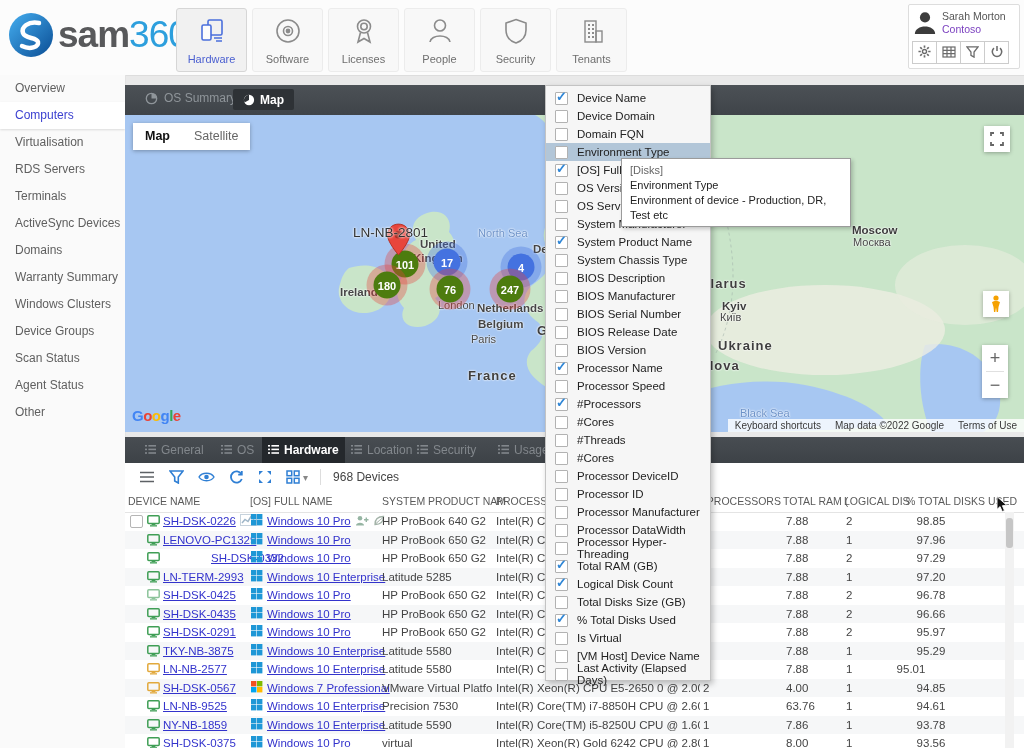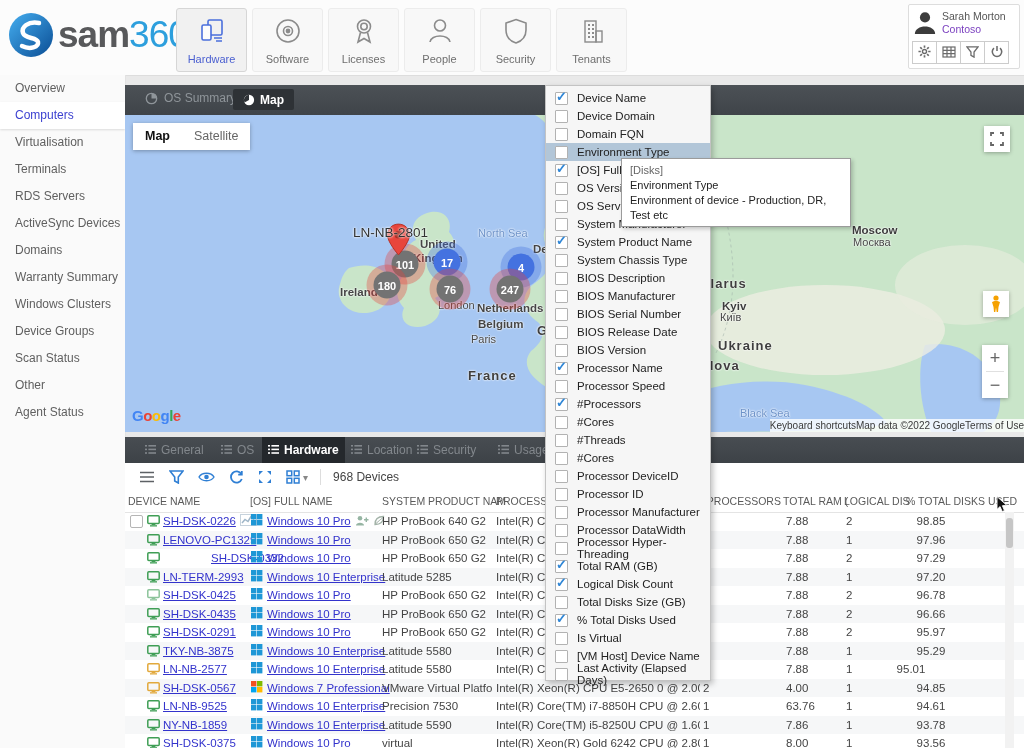--- a/index.html
+++ b/index.html
@@ -34,35 +34,35 @@
   #map-pill{position:absolute;left:108px;top:4px;height:21px;padding:0 10px;background:#2e3236;border-radius:2px;color:#fff;font-size:12px;font-weight:bold;display:flex;align-items:center;gap:5px;cursor:pointer;}
   #map-area{position:absolute;left:0;top:30px;width:899px;height:317px;overflow:hidden;background:#a7c7f2;}
   .map-label{position:absolute;white-space:nowrap;text-shadow:0 0 2px #fff,0 0 2px #fff;}
   .ml-water{color:#6e93c9;font-size:11px;}
   .ml-country{color:#454545;font-size:11.5px;font-weight:bold;}
   .ml-big{color:#3e3e3e;font-size:13px;font-weight:bold;letter-spacing:1px;}
   .ml-city{color:#474747;font-size:11px;}
   .ml-cityb{color:#3c3c3c;font-size:11.5px;font-weight:bold;}
   .cluster{position:absolute;width:27px;height:27px;border-radius:50%;display:flex;align-items:center;justify-content:center;
            color:#fff;font-size:11px;font-weight:bold;cursor:pointer;transform:translate(-50%,-50%);}
-  .cl-red{background:#737373;box-shadow:0 0 0 7px rgba(228,67,60,.35);}
+  .cl-red{background:#4d7c0f;box-shadow:0 0 0 7px rgba(228,67,60,.35);}
   .cl-blue{background:#4472e0;box-shadow:0 0 0 7px rgba(68,114,224,.35);}
   #pin{position:absolute;left:261px;top:108px;cursor:pointer;}
   #pin-label{position:absolute;left:228px;top:110px;font-size:13.5px;color:#333;text-shadow:0 0 2px #fff,0 0 3px #fff;}
   #mt-switch{position:absolute;left:8px;top:8px;display:flex;box-shadow:0 1px 4px rgba(0,0,0,.3);cursor:pointer;}
   .mt-btn{background:#fff;height:27px;line-height:27px;padding:0 12px;font-size:12.5px;color:#666;}
   .mt-btn.active{font-weight:bold;color:#111;}
   #fs-btn{position:absolute;right:14px;top:11px;width:26px;height:26px;background:#fff;box-shadow:0 1px 4px rgba(0,0,0,.3);display:flex;align-items:center;justify-content:center;cursor:pointer;}
   #pegman{position:absolute;right:15px;top:176px;width:26px;height:26px;background:#fff;box-shadow:0 1px 4px rgba(0,0,0,.3);display:flex;align-items:center;justify-content:center;cursor:pointer;}
   #zoomctl{position:absolute;right:16px;top:230px;width:26px;background:#fff;box-shadow:0 1px 4px rgba(0,0,0,.3);}
   .zbtn{height:26px;display:flex;align-items:center;justify-content:center;font-size:18px;color:#666;cursor:pointer;}
   #zoomctl .sep{height:1px;background:#e0e0e0;margin:0 4px;}
   #glogo{position:absolute;left:7px;top:292px;font-size:15px;font-weight:bold;letter-spacing:-0.5px;cursor:pointer;}
   #attrib{position:absolute;right:0;bottom:0;height:13px;display:flex;align-items:center;background:rgba(255,255,255,.8);font-size:10px;color:#3a3a3a;}
-  #attrib span{padding:0 0;cursor:pointer;white-space:nowrap;}
+  #attrib span{padding:0 7px;cursor:pointer;white-space:nowrap;}
   
   #tbl-panel{position:absolute;left:125px;top:437px;width:899px;height:311px;background:#fff;}
   #tabbar{position:absolute;left:0;top:0;width:899px;height:26px;background:linear-gradient(#484d52,#3d4247);}
   .ttab{position:absolute;top:0;height:26px;display:flex;align-items:center;gap:5px;font-size:12px;color:#82878c;cursor:pointer;padding:0 6px;}
   .ttab.active{background:#24282c;color:#fff;font-weight:bold;}
   #toolbar{position:absolute;left:0;top:26px;width:899px;height:28px;background:#fff;display:flex;align-items:center;}
   .tb-ic{margin-left:14px;cursor:pointer;display:flex;align-items:center;}
   #tb-caret{color:#888;font-size:10px;margin-left:3px;cursor:pointer;}
   #tb-sep{width:1px;height:16px;background:#ddd;margin-left:12px;}
   #dev-count{font-size:12px;color:#444;margin-left:12px;}
@@ -193,30 +193,30 @@
             </svg></span>
         </div>
       </div>
   </div>
 </div>
 
 <div id="sidebar">
     <div class="side-item">Overview</div>
     <div class="side-item active">Computers</div>
     <div class="side-item">Virtualisation</div>
+    <div class="side-item">RDS Servers</div>
     <div class="side-item">Terminals</div>
-    <div class="side-item">RDS Servers</div>
     <div class="side-item">ActiveSync Devices</div>
     <div class="side-item">Domains</div>
     <div class="side-item">Warranty Summary</div>
     <div class="side-item">Windows Clusters</div>
     <div class="side-item">Device Groups</div>
     <div class="side-item">Scan Status</div>
+    <div class="side-item">Agent Status</div>
     <div class="side-item">Other</div>
-    <div class="side-item">Agent Status</div>
   </div>
 
 <div id="map-panel">
   <div id="map-head">
     <div id="os-summary">
       <svg width="13" height="13" viewBox="0 0 14 14">
         <circle cx="7" cy="7" r="5.6" fill="none" stroke="#8f959a" stroke-width="1.4"></circle>
         <path d="M7 7 L7 1.4 A5.6 5.6 0 0 1 12.6 7 Z" fill="#8f959a"></path>
         </svg>
       <span>OS Summary</span>

